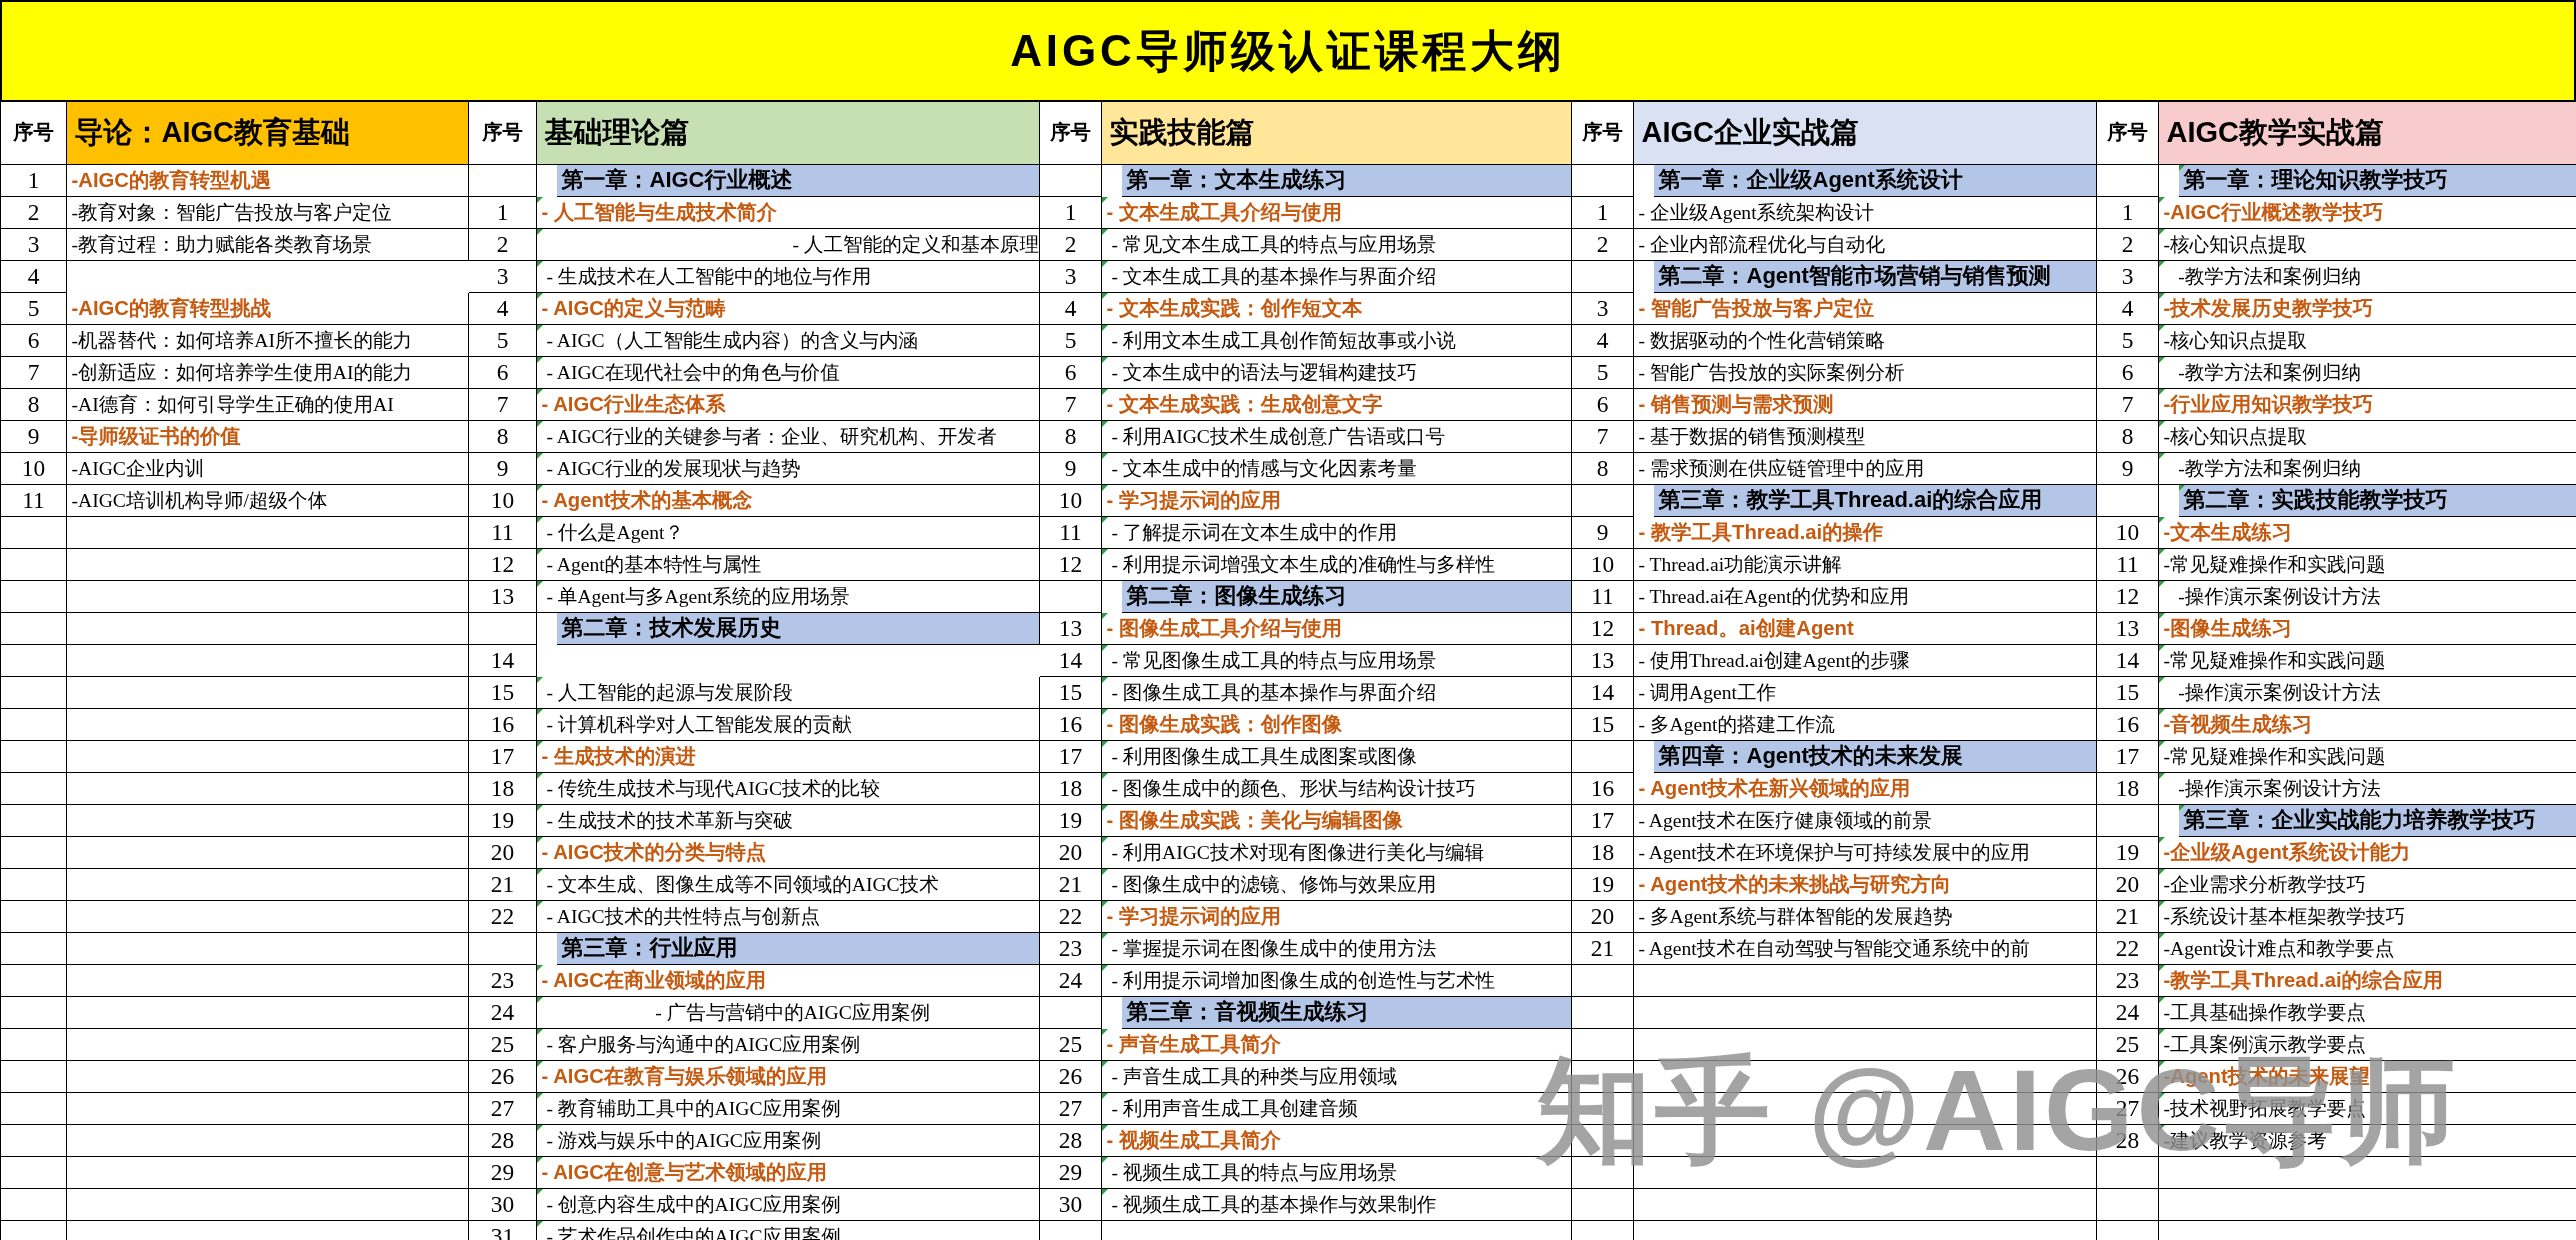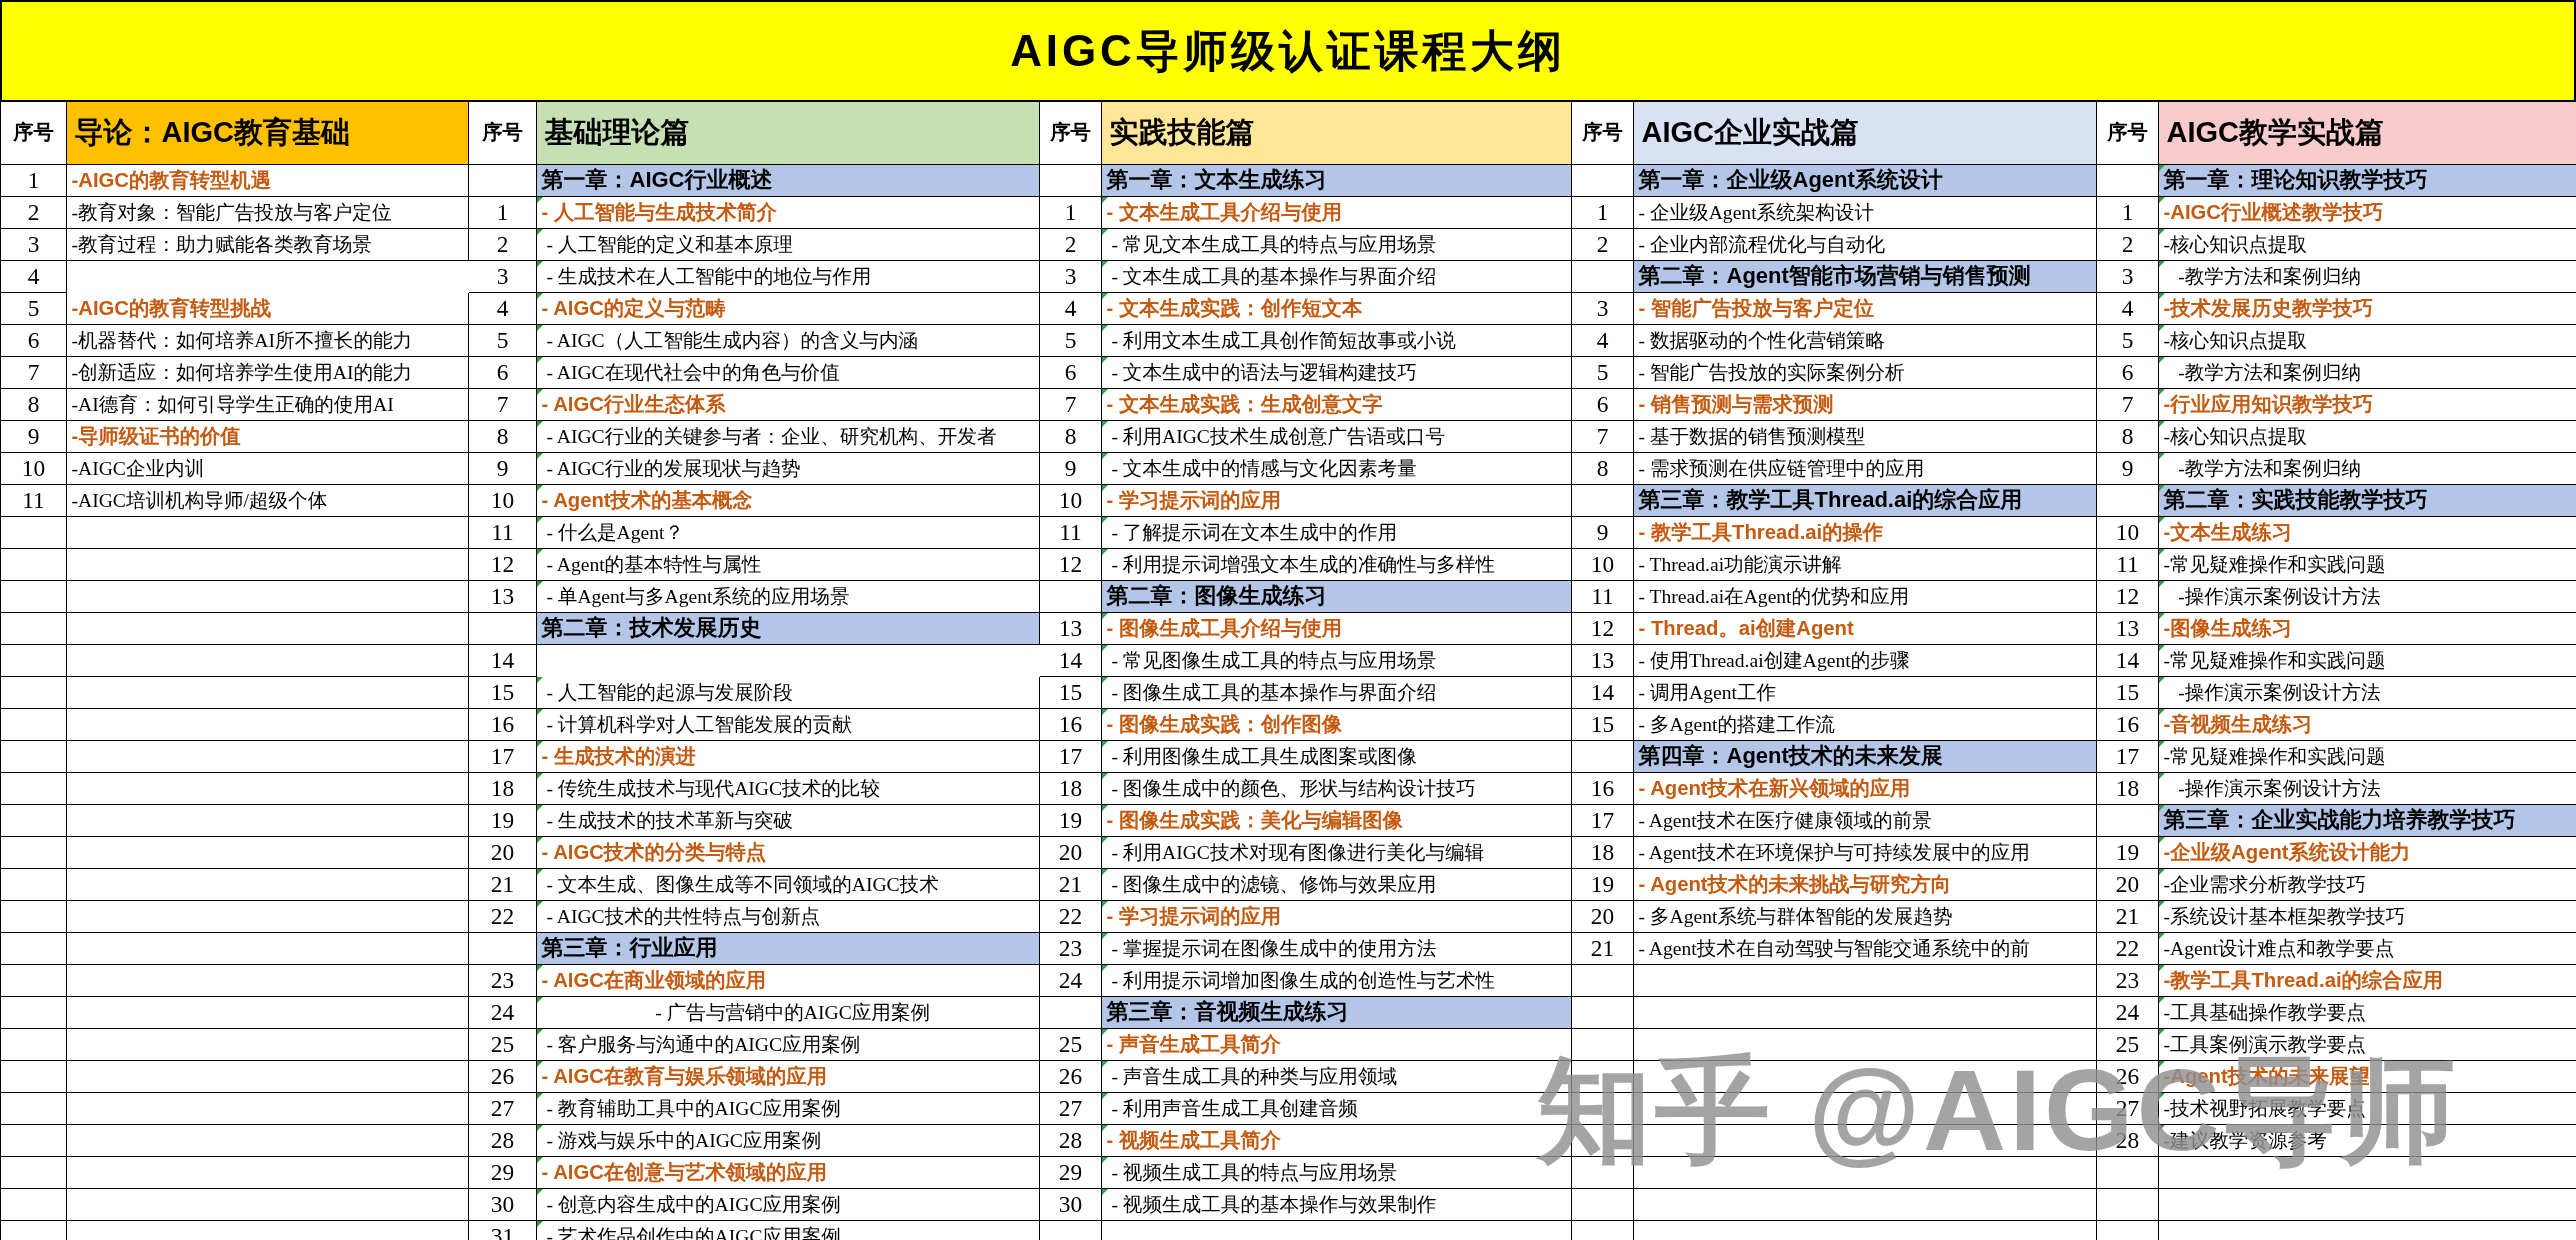--- a/index.html
+++ b/index.html
@@ -10,21 +10,21 @@
        font-size:44px;font-weight:bold;letter-spacing:3.8px;}
   #grid{display:grid;width:2576px;box-sizing:border-box;border-left:1.5px solid #000;}
   .cell{box-sizing:border-box;border-right:1.5px solid #000;border-bottom:1.5px solid #000;
        overflow:hidden;white-space:pre;position:relative;background:#fff;}
   .numh{text-align:center;font-size:20.3px;font-weight:bold;line-height:61px;}
   .shead{font-size:29px;font-weight:bold;line-height:60px;padding-left:7.5px;}
   .num{text-align:center;font-family:"Liberation Serif",serif;font-size:23.4px;line-height:30px;}
   .txt{font-size:19.6px;line-height:31px;padding-left:4.5px;}
   .txt.item{font-family:"Liberation Serif","DejaVu Serif",serif;}
   .txt.em{color:var(--em,#C55A11);font-weight:bold;font-size:20.3px;}
-  .txt.ch{background:var(--ch-bg,#B4C6E7);font-weight:bold;font-size:22px;line-height:30px;}
+  .txt.ch{background:var(--ch-bg,#B4C6E7);font-weight:bold;font-size:22px;line-height:30px;margin-left:20px;}
   .tri::before{content:"";position:absolute;top:0;left:0;width:0;height:0;
        border-top:6.8px solid var(--tri,#2E9E44);border-right:6.8px solid transparent;}
   .watermark{position:absolute;left:1537px;top:1034px;z-index:5;pointer-events:none;
        font-size:115px;font-weight:bold;letter-spacing:3px;white-space:nowrap;
        color:var(--wm,#919191);opacity:.82;}
 </style>
 </head>
 <body>
 
 <div class="title-bar">AIGC导师级认证课程大纲</div>
@@ -100,21 +100,21 @@
     <div class="cell txt" style="grid-area: 34 / 2;"></div>
     <div class="cell num" style="grid-area: 35 / 1;"></div>
     <div class="cell txt" style="grid-area: 35 / 2;"></div>
     <div class="cell numh" style="grid-area: 1 / 3;">序号</div>
     <div class="cell shead" style="grid-area: 1 / 4; background: rgb(198, 224, 180);">基础理论篇</div>
     <div class="cell num" style="grid-area: 2 / 3;"></div>
     <div class="cell txt ch" style="grid-area: 2 / 4;">第一章：AIGC行业概述</div>
     <div class="cell num" style="grid-area: 3 / 3;">1</div>
     <div class="cell txt em tri" style="grid-area: 3 / 4;">- 人工智能与生成技术简介</div>
     <div class="cell num" style="grid-area: 4 / 3;">2</div>
-    <div class="cell txt item tri" style="grid-area: 4 / 4;"> - 人工智能的定义和基本原理</div>
+    <div class="cell txt item tri" style="grid-area: 4 / 4; text-align: right;"> - 人工智能的定义和基本原理</div>
     <div class="cell num" style="grid-area: 5 / 3;">3</div>
     <div class="cell txt item tri" style="grid-area: 5 / 4;"> - 生成技术在人工智能中的地位与作用</div>
     <div class="cell num" style="grid-area: 6 / 3;">4</div>
     <div class="cell txt em tri" style="grid-area: 6 / 4;">- AIGC的定义与范畴</div>
     <div class="cell num" style="grid-area: 7 / 3;">5</div>
     <div class="cell txt item tri" style="grid-area: 7 / 4;"> - AIGC（人工智能生成内容）的含义与内涵</div>
     <div class="cell num" style="grid-area: 8 / 3;">6</div>
     <div class="cell txt item tri" style="grid-area: 8 / 4;"> - AIGC在现代社会中的角色与价值</div>
     <div class="cell num" style="grid-area: 9 / 3;">7</div>
     <div class="cell txt em tri" style="grid-area: 9 / 4;">- AIGC行业生态体系</div>

